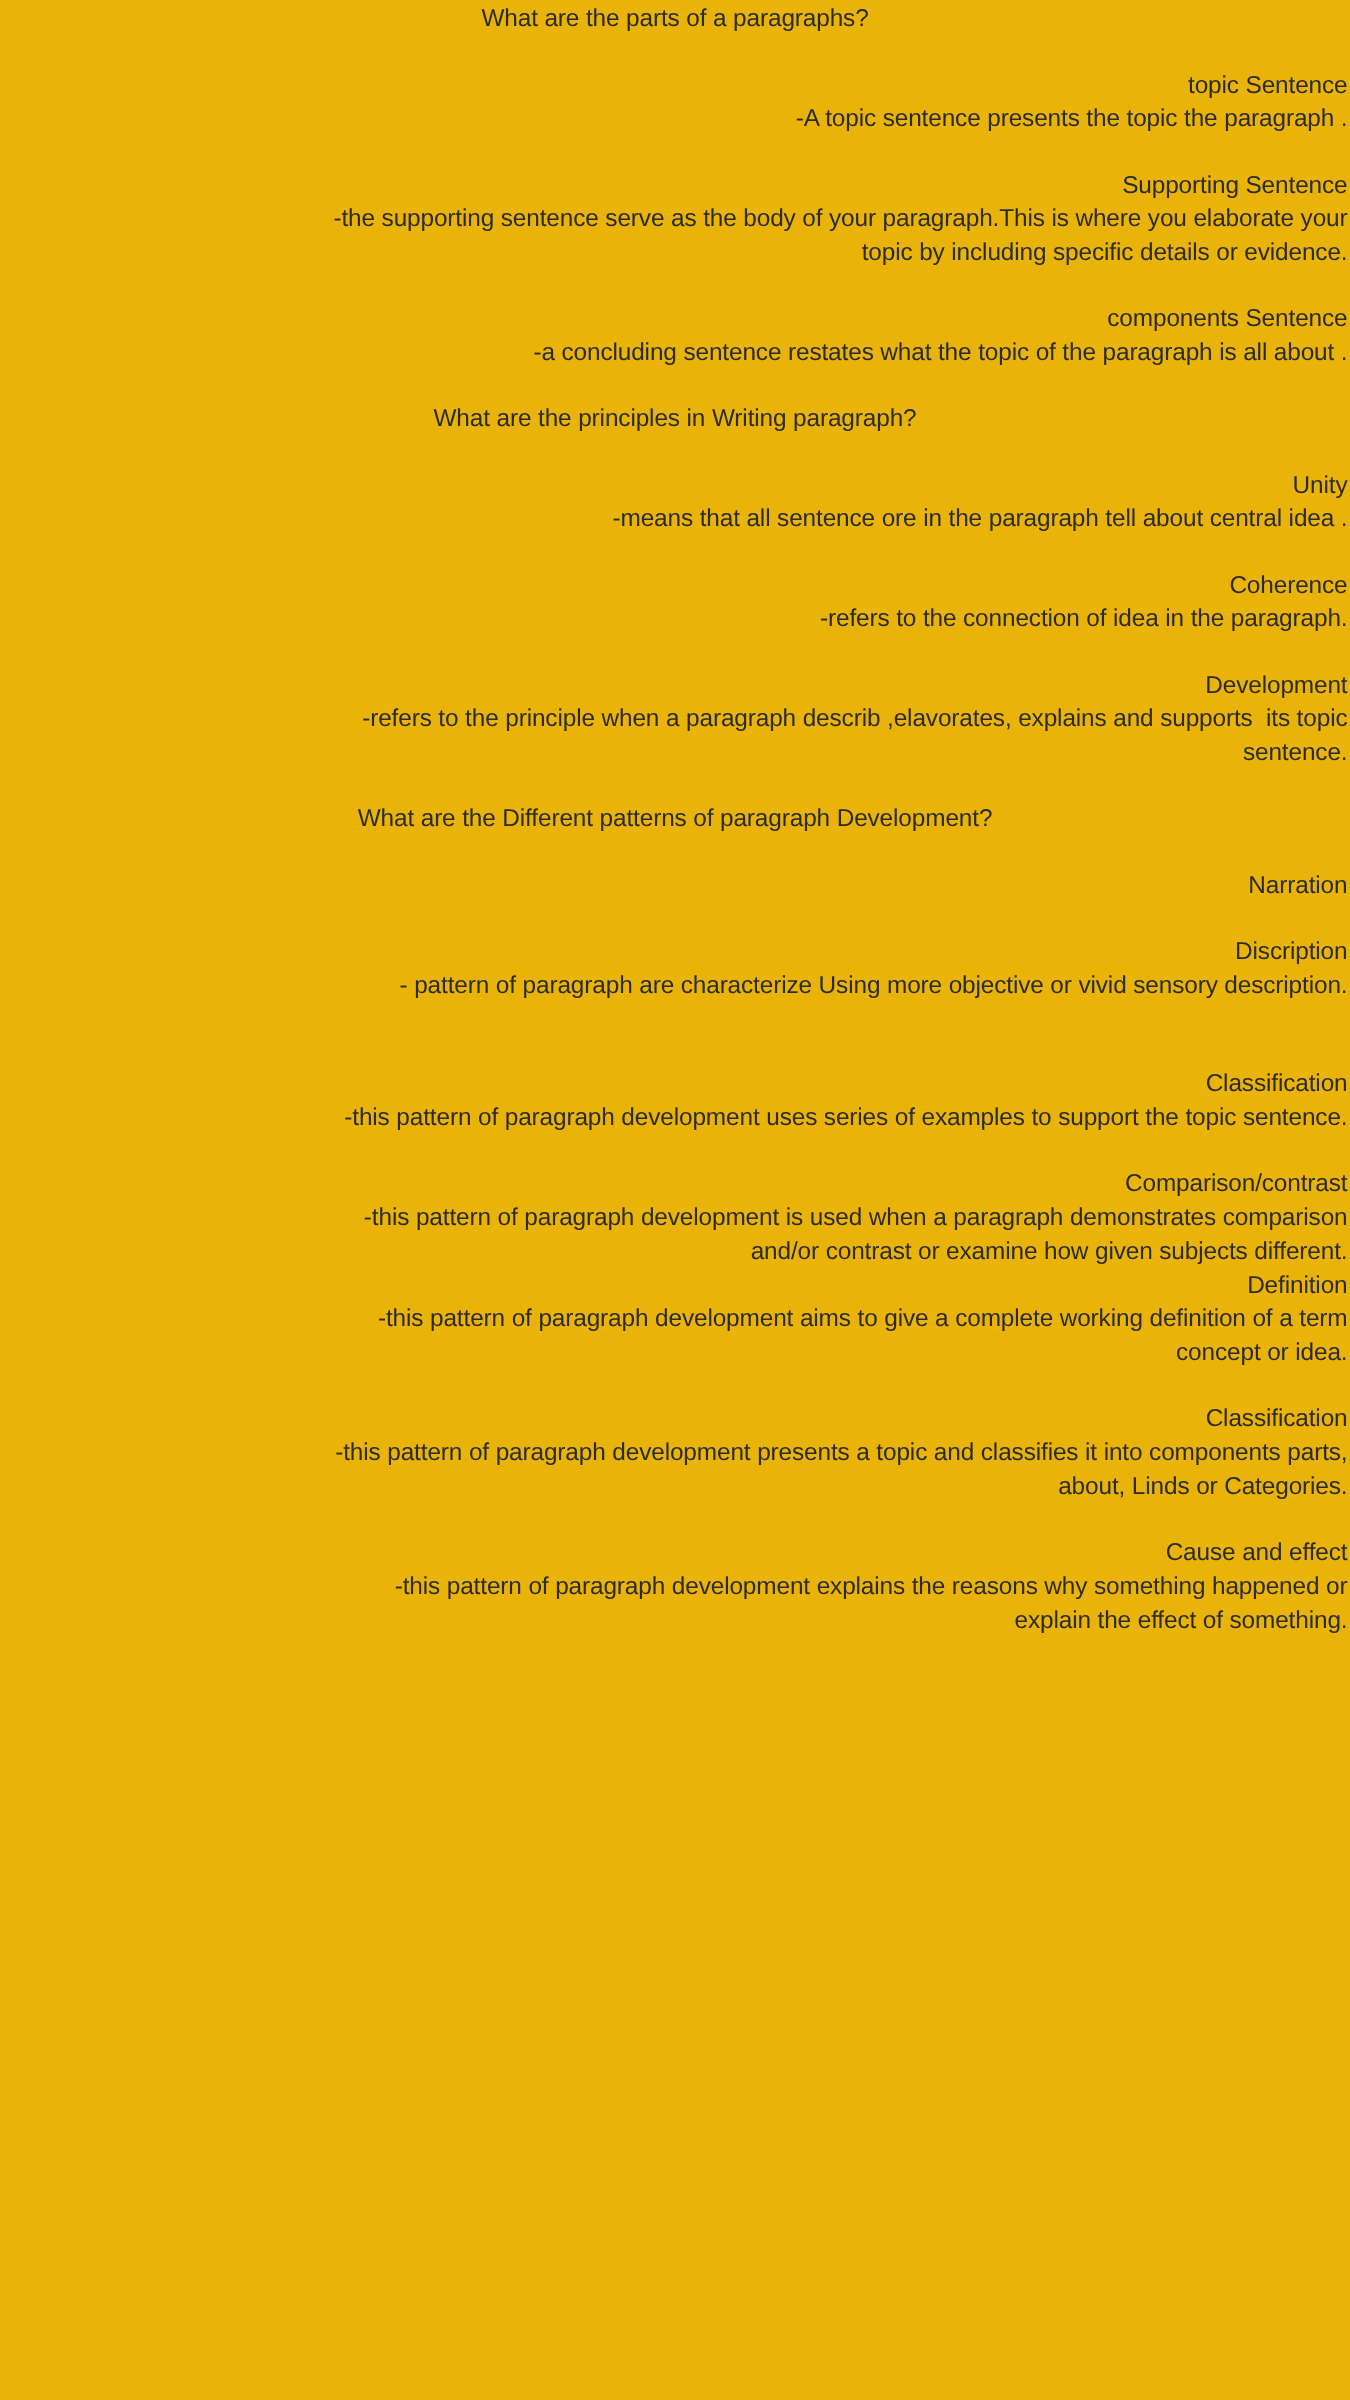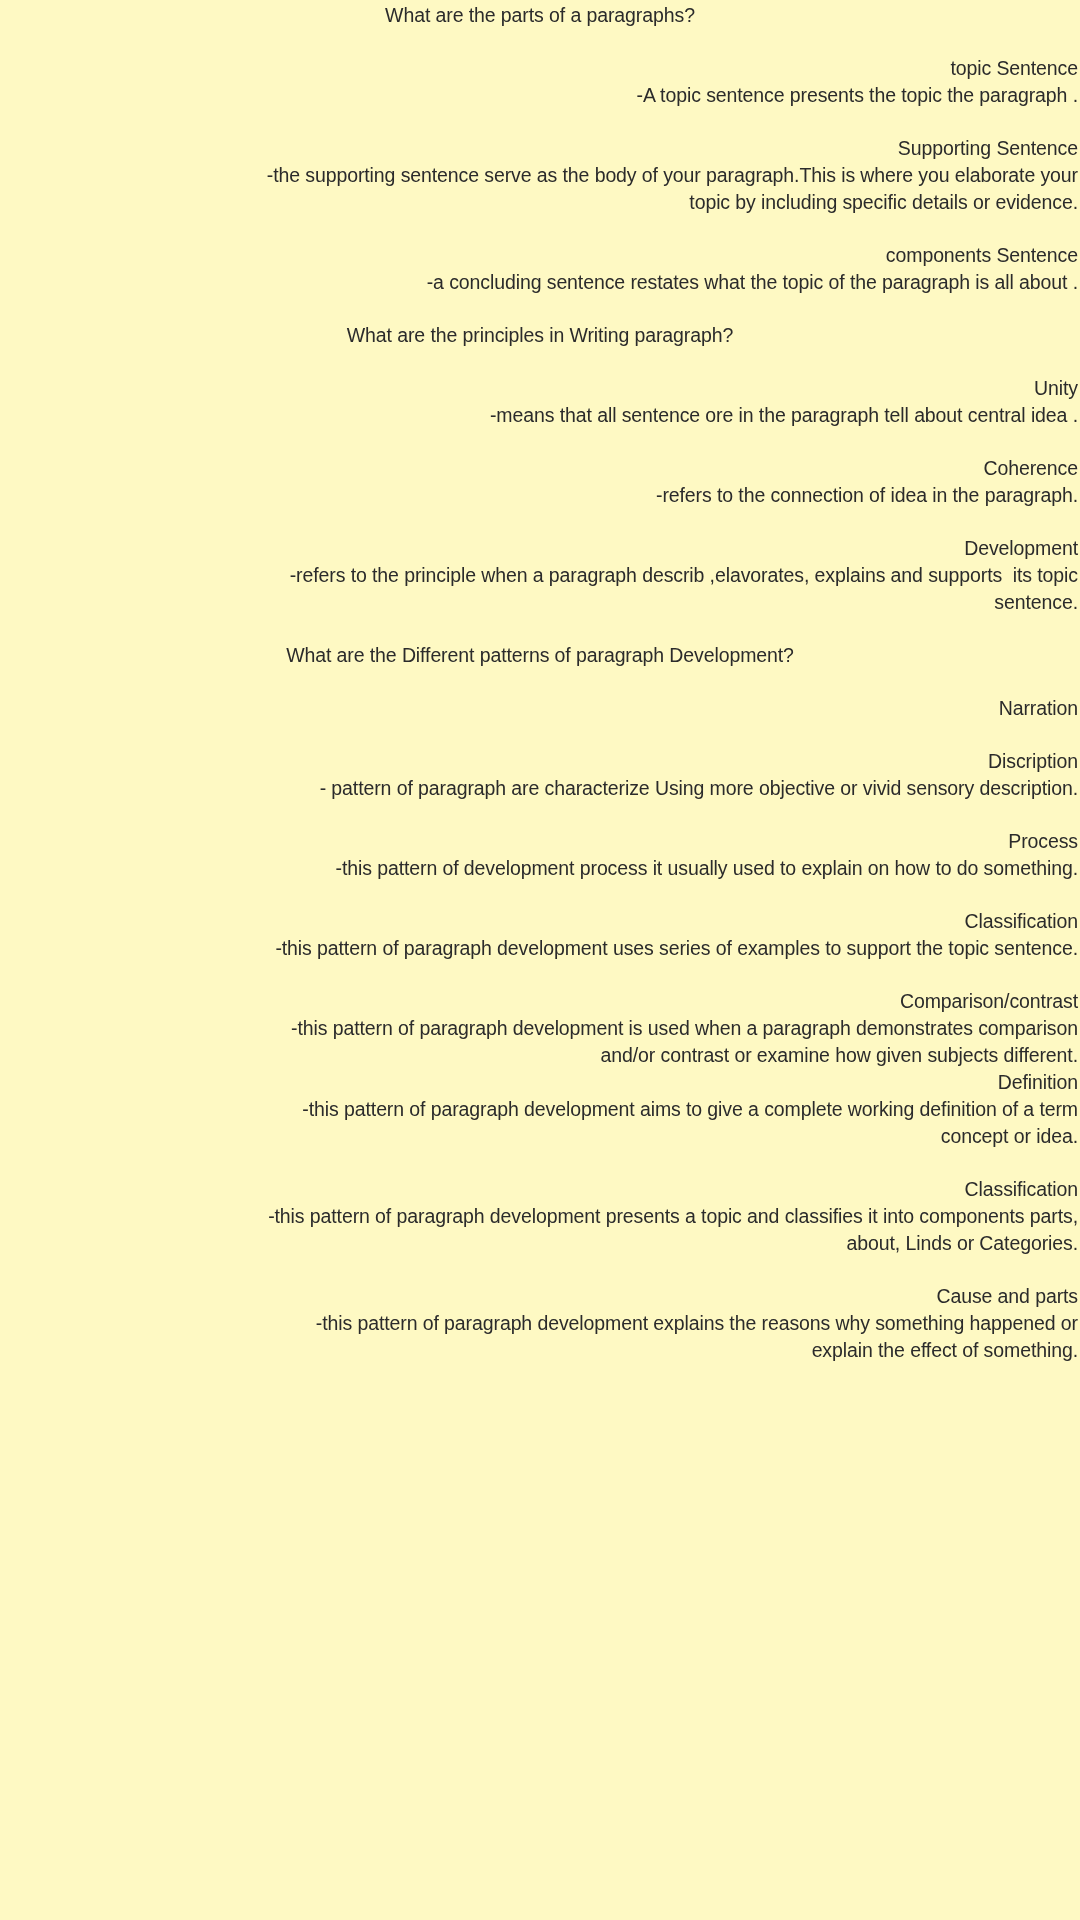--- a/index.html
+++ b/index.html
@@ -14,21 +14,21 @@
     font-family: "Liberation Sans", sans-serif;
     color: #2b2b2b;
     -webkit-font-smoothing: antialiased;
   }
 
   #doc {
     width: 1080px;
     min-height: 1920px;
     box-sizing: border-box;
     padding: 0px 0px 0px 0px;
-    background: #fef9c3;
+    background: #eab308;
   }
 
   .block {
     margin: 0;
     padding: 0;
   }
 
   
   .line {
     text-align: right;
@@ -116,24 +116,20 @@
       <div class="gap"></div>
       <div class="block">
         <div class="line heading">Narration</div>
       </div>
       <div class="gap"></div>
       <div class="block">
         <div class="line heading">Discription</div>
         <div class="line body">- pattern of paragraph are characterize Using more objective or vivid sensory description.</div>
       </div>
       <div class="gap"></div>
-      <div class="block">
-        <div class="line heading">Process</div>
-        <div class="line body">-this pattern of development process it usually used to explain on how to do something.</div>
-      </div>
       <div class="gap"></div>
       <div class="block">
         <div class="line heading">Classification</div>
         <div class="line body">-this pattern of paragraph development uses series of examples to support the topic sentence.</div>
       </div>
       <div class="gap"></div>
       <div class="block">
         <div class="line heading">Comparison/contrast</div>
         <div class="line body">-this pattern of paragraph development is used when a paragraph demonstrates comparison</div>
         <div class="line body">and/or contrast or examine how given subjects different.</div>
@@ -144,18 +140,18 @@
         <div class="line body">concept or idea.</div>
       </div>
       <div class="gap"></div>
       <div class="block">
         <div class="line heading">Classification</div>
         <div class="line body">-this pattern of paragraph development presents a topic and classifies it into components parts,</div>
         <div class="line body">about, Linds or Categories.</div>
       </div>
       <div class="gap"></div>
       <div class="block">
-        <div class="line heading">Cause and parts</div>
+        <div class="line heading">Cause and effect</div>
         <div class="line body">-this pattern of paragraph development explains the reasons why something happened or</div>
         <div class="line body">explain the effect of something.</div>
       </div>
     </div>
 </div>
 
 </body></html>

